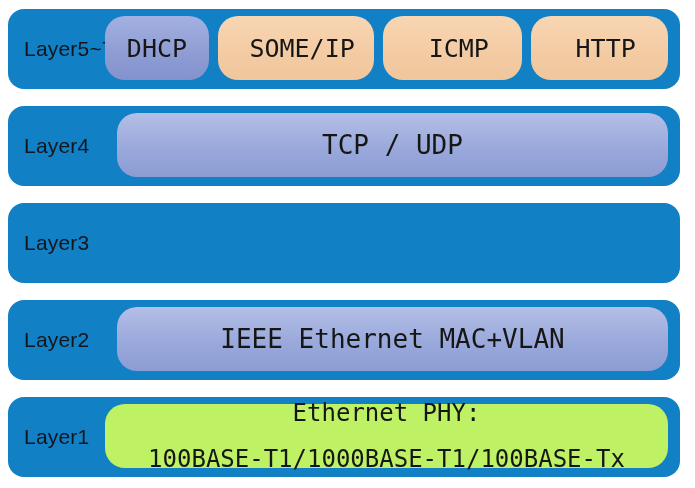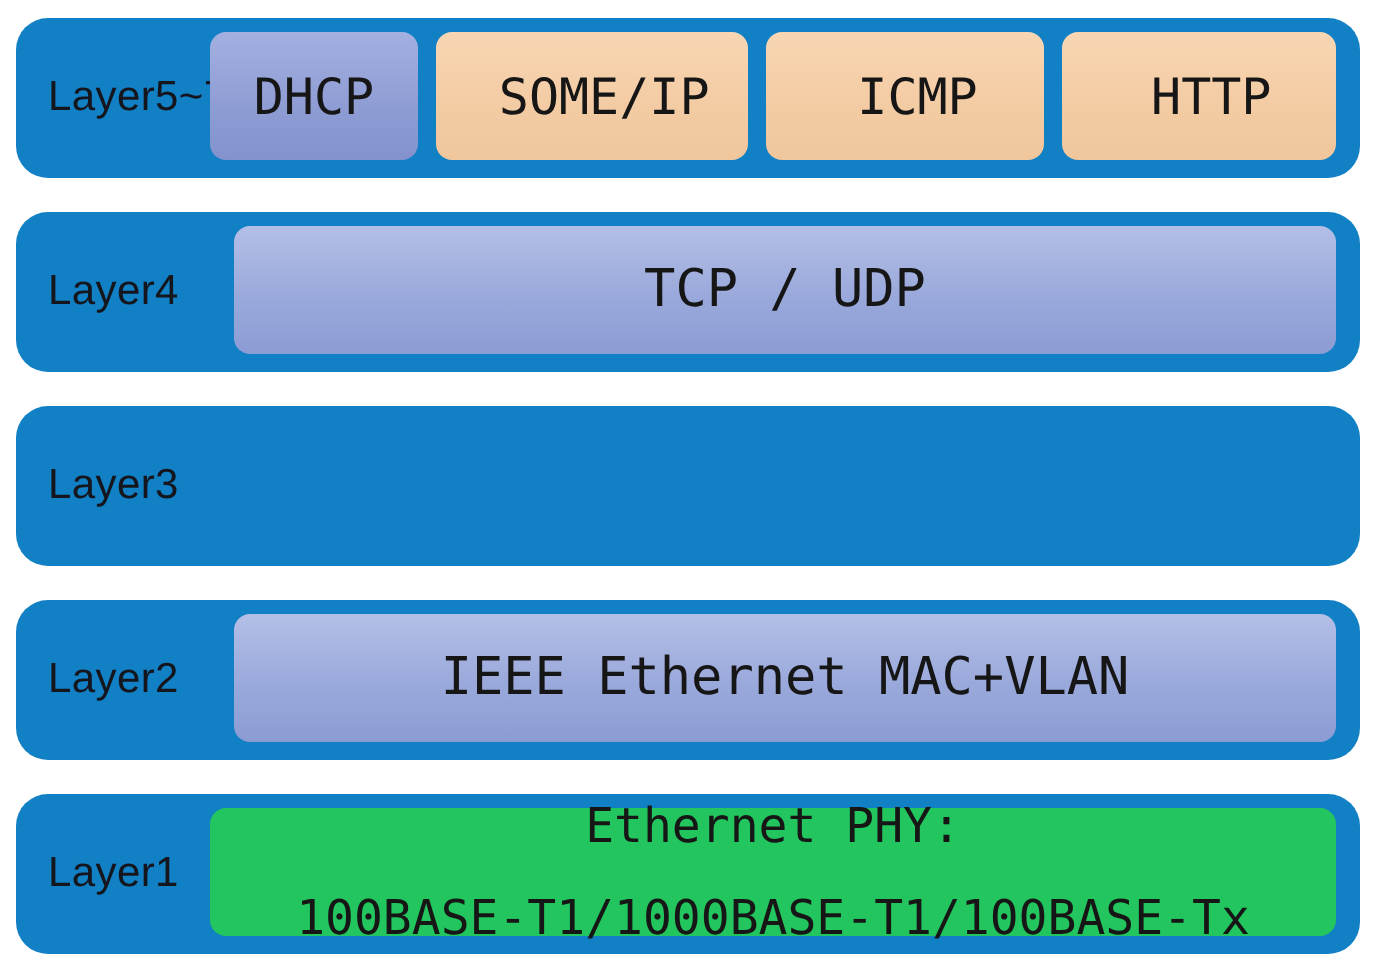--- a/index.html
+++ b/index.html
@@ -40,21 +40,21 @@
   }
   .layer-content {
     flex: 1;
     display: flex;
     gap: 9px;
     padding: 7px 12px 9px 0;
     box-sizing: border-box;
     min-width: 0;
   }
   .box {
-    border-radius: 8px;
+    border-radius: 20px;
     display: flex;
     align-items: center;
     justify-content: center;
     font-family: "DejaVu Sans Mono", monospace;
     font-size: 25px;
     color: #161616;
     position: relative;
     box-sizing: border-box;
     white-space: nowrap;
   }
@@ -64,21 +64,21 @@
     margin-left: 12px;
   }
   .periwinkle-dark {
     background: linear-gradient(180deg, #a3b0e0 0%, #8e9cd4 60%, #8392cd 100%);
   }
   .peach {
     background: linear-gradient(180deg, #f8d6b3 0%, #f3cba3 60%, #f0c69c 100%);
     padding-left: 12px;
   }
   .lightpeach {
-    background: #22c55e;
+    background: #bef264;
     gap: 15px;
   }
   .two-line {
     flex-direction: column;
     font-size: 24px;
     line-height: 31px;
     white-space: nowrap;
   }
   .w-dhcp   { flex: 90 0 0; }
   .w-someip { flex: 125 0 0; }

